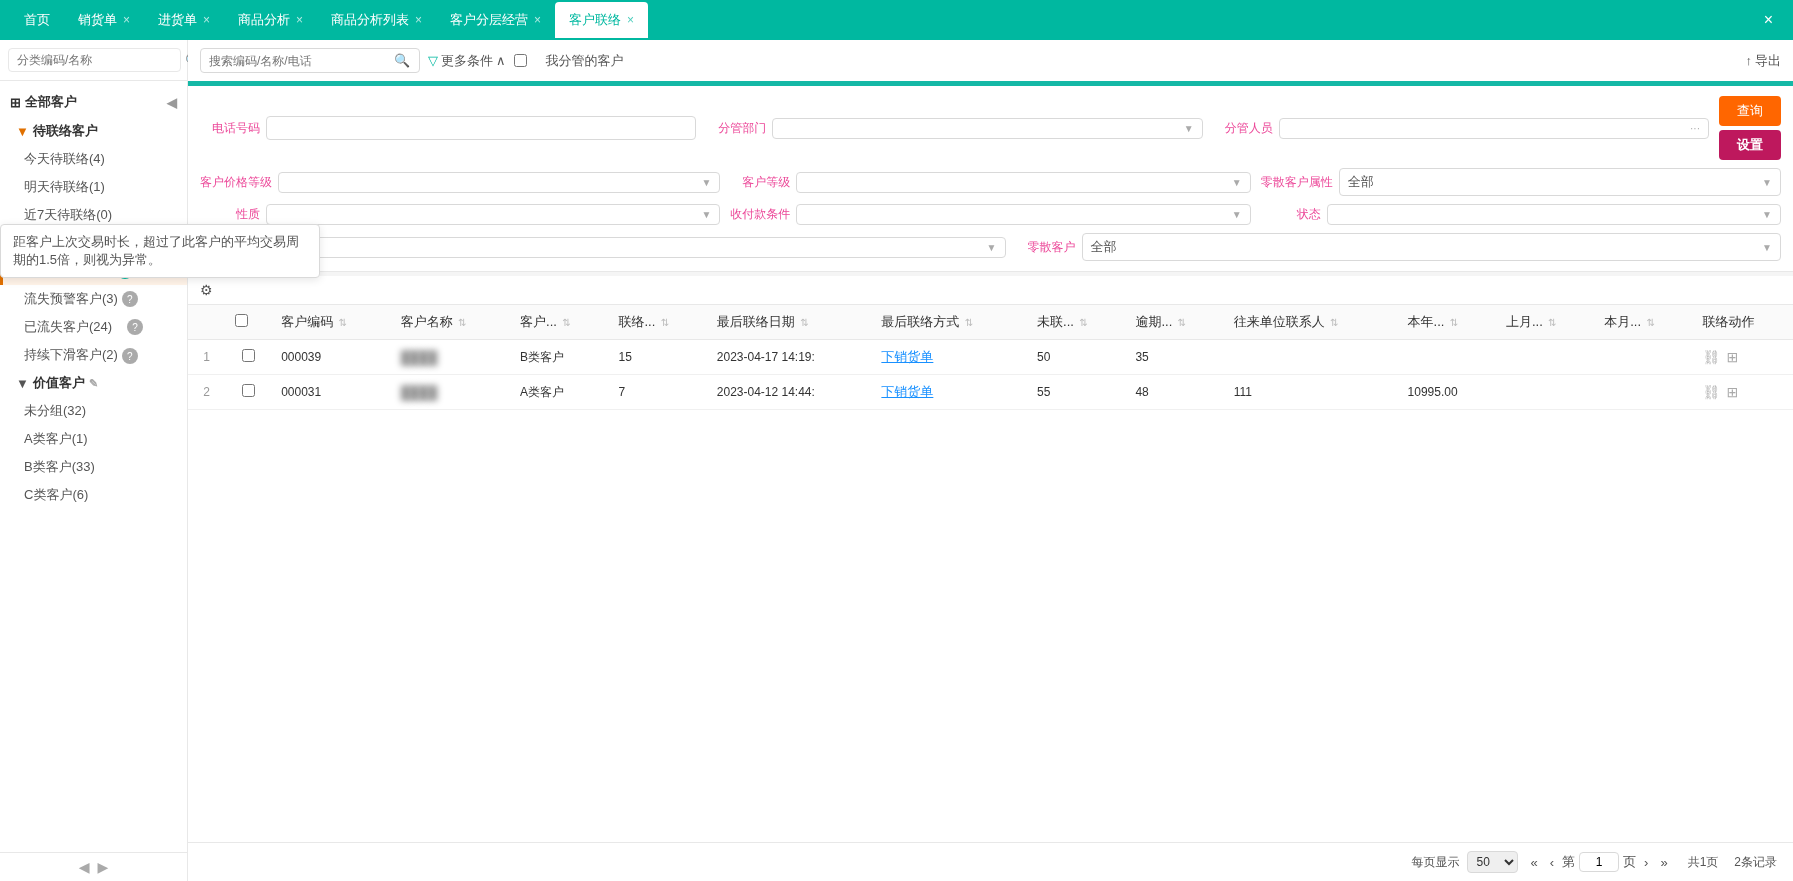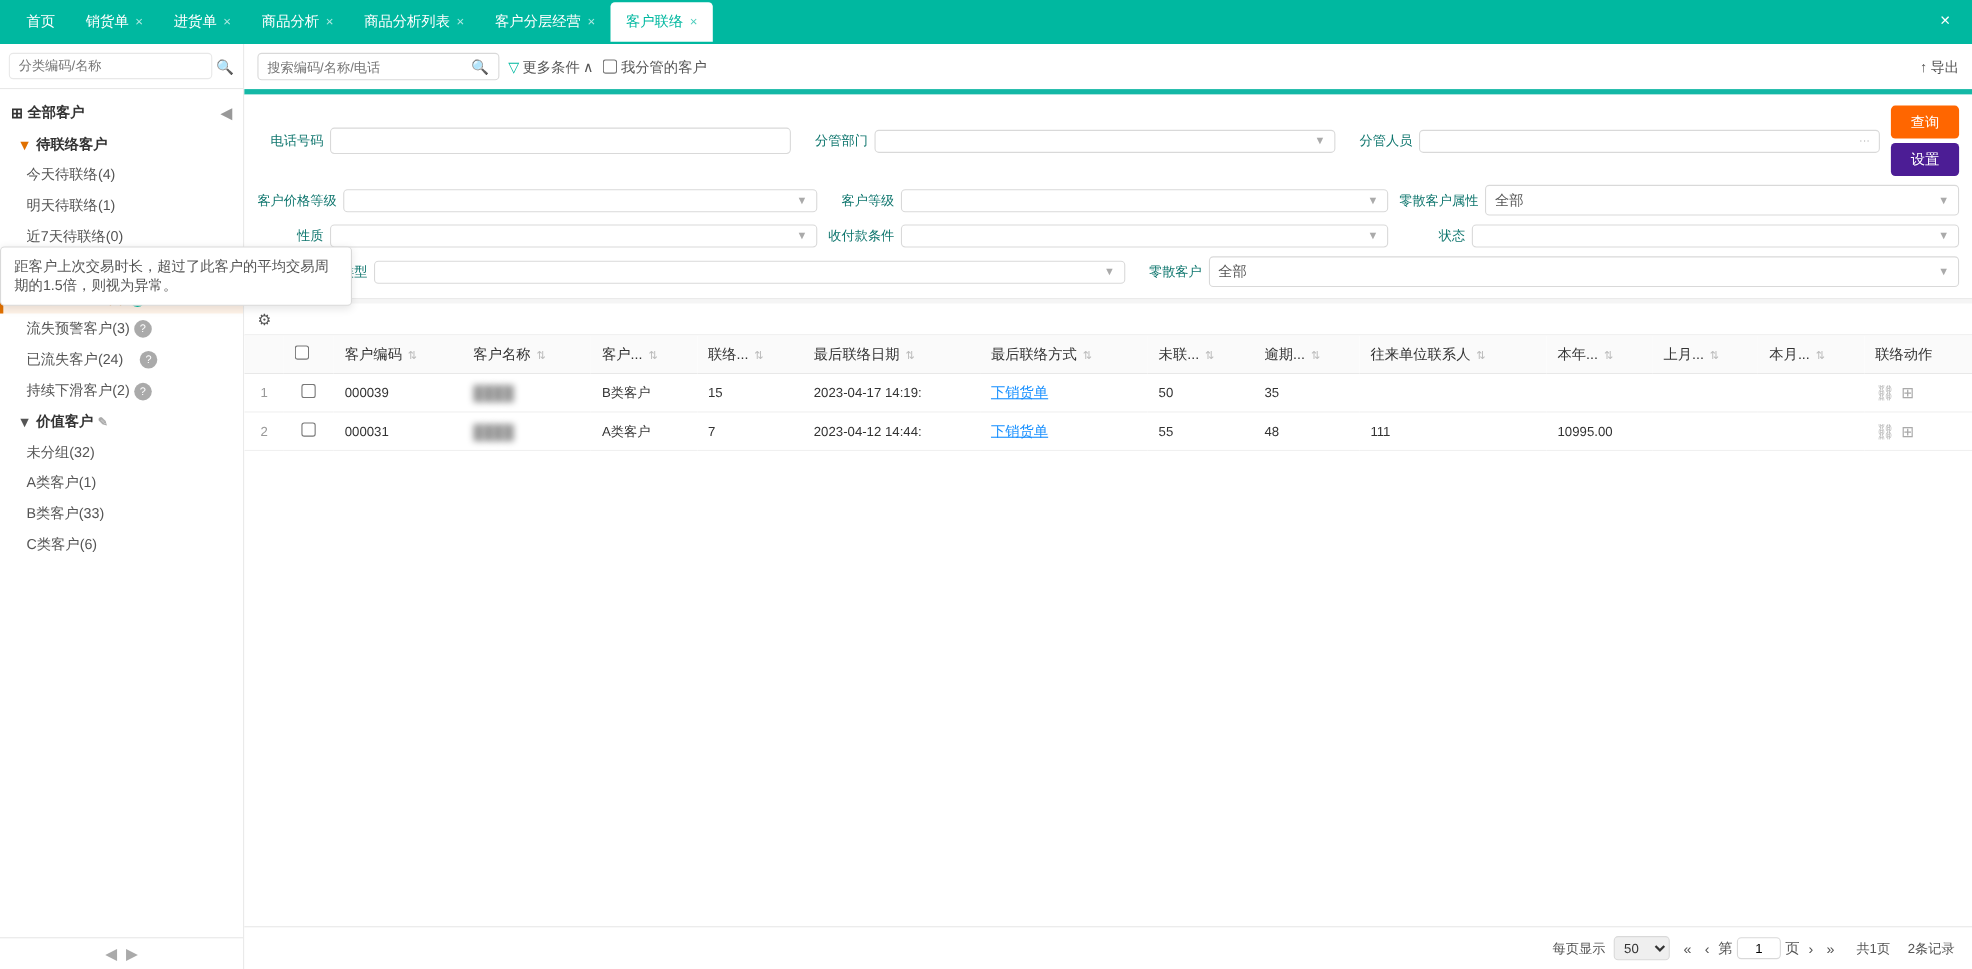--- a/index.html
+++ b/index.html
@@ -30,21 +30,21 @@
     .top-nav .right-close { margin-left: auto; color: white; cursor: pointer; font-size: 16px; padding: 0 10px; }
 
     
     .main-layout {
       display: flex;
       height: calc(881px - 40px);
     }
 
     
     .left-sidebar {
-      width: 222px;
+      width: 188px;
       background: white;
       border-right: 1px solid #e8e8e8;
       display: flex;
       flex-direction: column;
       flex-shrink: 0;
     }
     .sidebar-search {
       display: flex;
       align-items: center;
       padding: 8px;
@@ -138,21 +138,21 @@
       align-items: center;
       color: #555;
       cursor: pointer;
       gap: 3px;
       font-size: 12px;
     }
     .more-filters .filter-icon { color: #00b8a0; }
     .my-customer {
       display: flex;
       align-items: center;
-      gap: 4px;
+      gap: 19px;
       color: #555;
       font-size: 12px;
     }
     .my-customer input[type=checkbox] { cursor: pointer; }
     .export-btn {
       margin-left: auto;
       display: flex;
       align-items: center;
       gap: 3px;
       color: #555;
@@ -172,21 +172,21 @@
       gap: 10px;
       margin-bottom: 8px;
     }
     .filter-row:last-child { margin-bottom: 0; }
     .filter-item {
       display: flex;
       align-items: center;
       gap: 6px;
       flex: 1;
     }
-    .filter-label { color: #0f766e; font-size: 12px; white-space: nowrap; min-width: 60px; text-align: right; }
+    .filter-label { color: #ec4899; font-size: 12px; white-space: nowrap; min-width: 60px; text-align: right; }
     .filter-select {
       flex: 1;
       border: 1px solid #d9d9d9;
       border-radius: 4px;
       padding: 4px 8px;
       font-size: 12px;
       background: white;
       display: flex;
       align-items: center;
       justify-content: space-between;
@@ -207,27 +207,28 @@
     .query-btn {
       background: #ff6600;
       color: white;
       border: none;
       border-radius: 4px;
       padding: 6px 18px;
       cursor: pointer;
       font-size: 13px;
     }
     .settings-btn {
-      background: #4c1d95;
+      background: #be185d;
       color: white;
       border: none;
       border-radius: 4px;
       padding: 6px 18px;
       cursor: pointer;
       font-size: 13px;
+      font-weight: bold;
     }
     .btn-group { display: flex; flex-direction: column; gap: 4px; }
 
     
     .table-area {
       flex: 1;
       overflow: auto;
       background: white;
       margin-top: 4px;
     }

